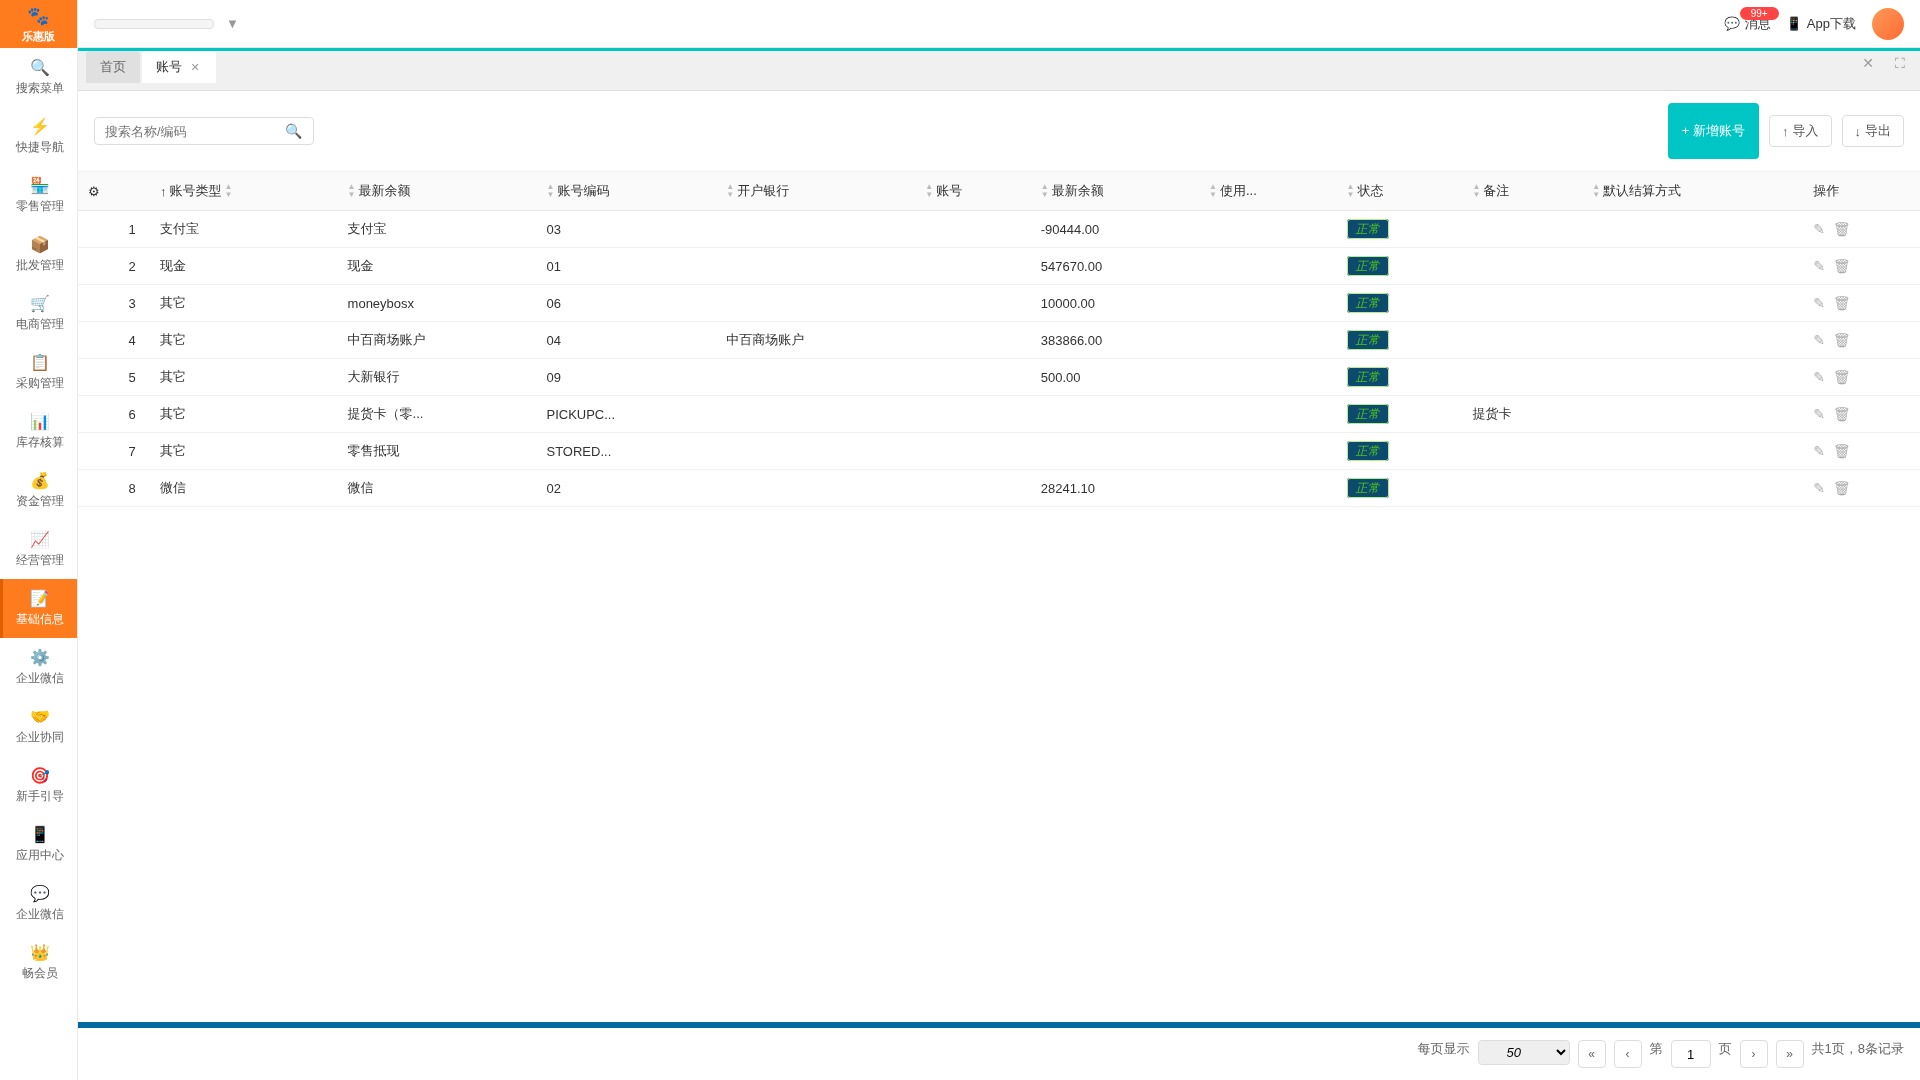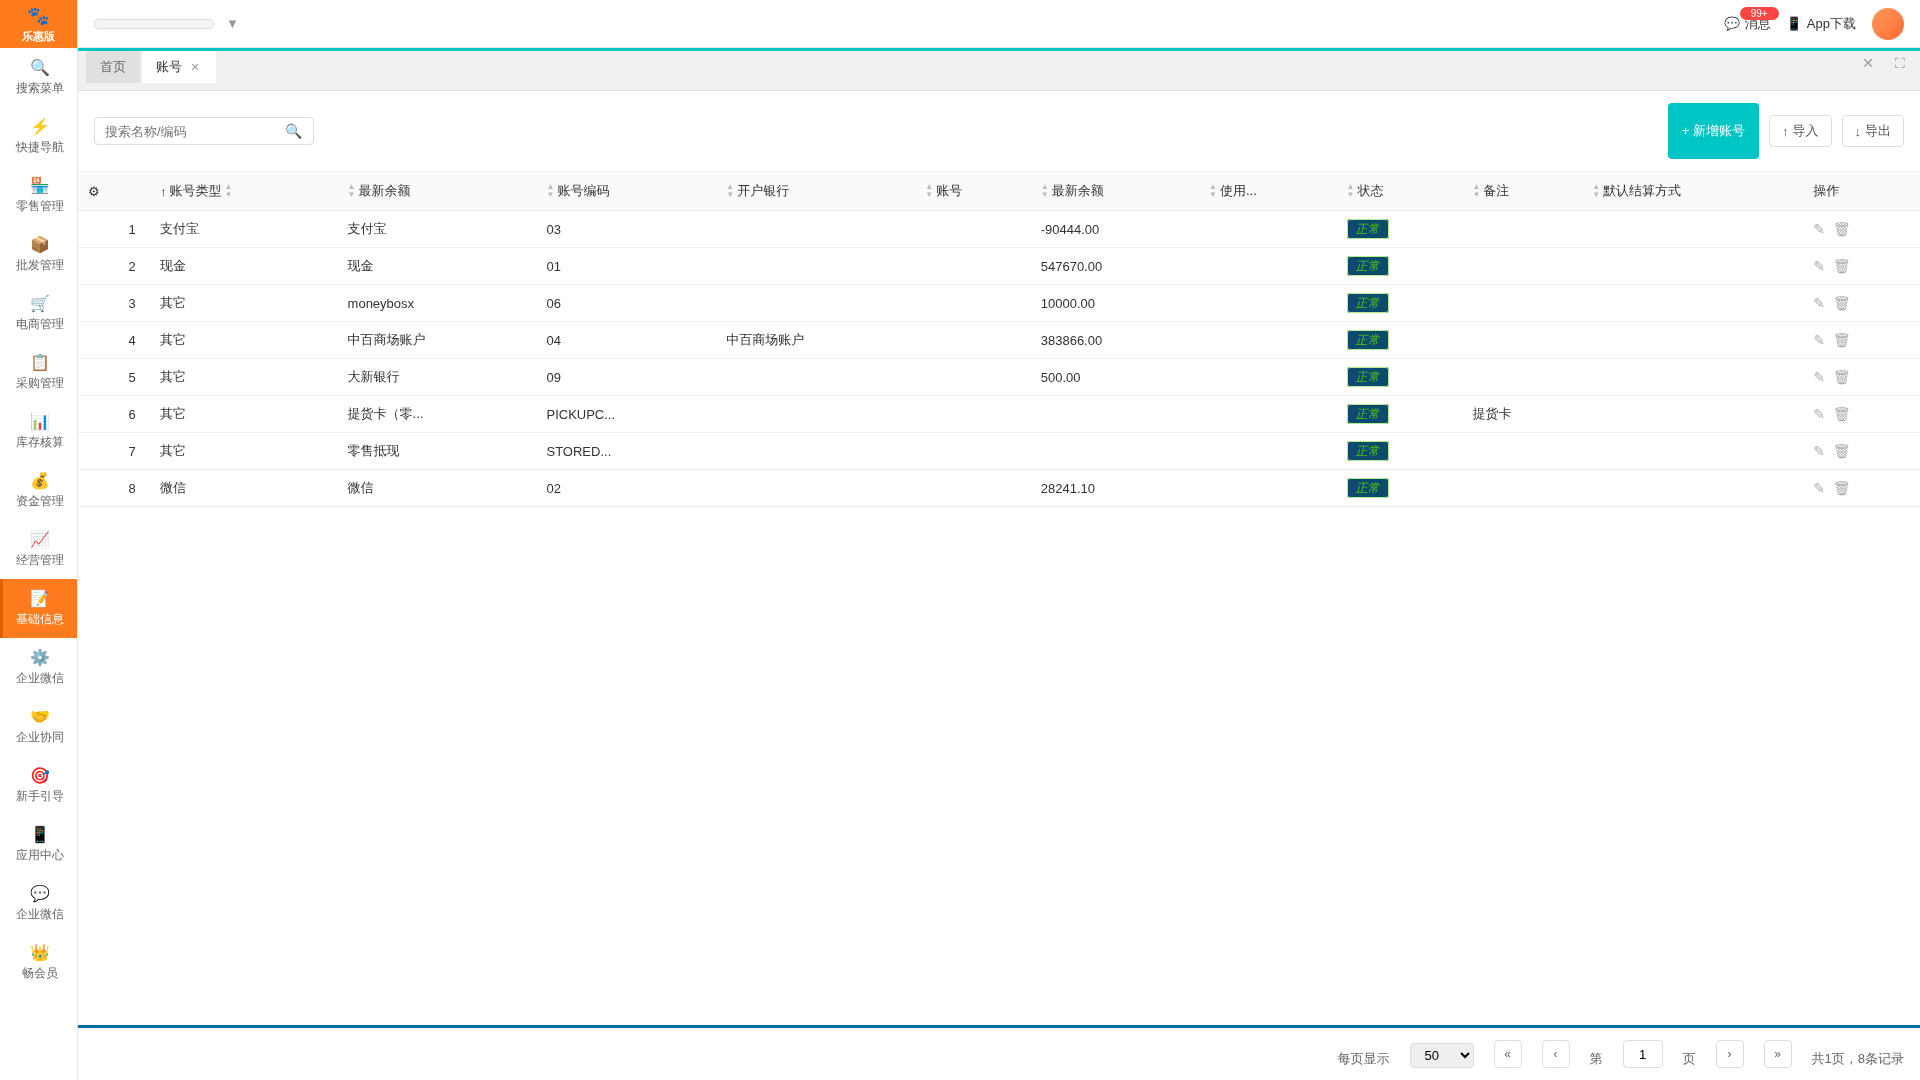--- a/index.html
+++ b/index.html
@@ -283,34 +283,35 @@
       padding: 2px 8px;
       font-size: 12px;
       font-style: italic;
     }
     .action-btns { display: flex; gap: 8px; align-items: center; }
     .action-btn { color: #aaa; font-size: 14px; cursor: pointer; }
 
     
     .pagination-bar {
       display: flex;
-      align-items: flex-end;
+      align-items: flex-start;
       justify-content: flex-end;
       padding: 12px 16px;
-      gap: 20px;
-      border-top: 3px solid #0369a1;
+      gap: 8px;
+      border-top: 6px solid #0369a1;
       margin-top: auto;
     }
     .page-size-label { color: #666; font-size: 13px; }
     .page-size-select {
       border: 1px solid #ddd;
       border-radius: 4px;
-      padding: 3px 10px;
-      font-size: 13px;
-      cursor: pointer;
+      padding: 3px 24px;
+      font-size: 13px;
+      cursor: pointer;
+      font-style: italic;
     }
     .page-btn {
       width: 28px;
       height: 28px;
       display: flex;
       align-items: center;
       justify-content: center;
       border: 1px solid #ddd;
       border-radius: 4px;
       cursor: pointer;

